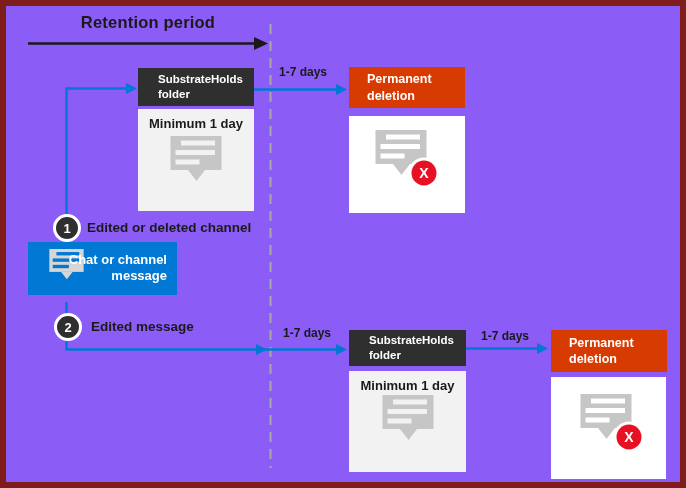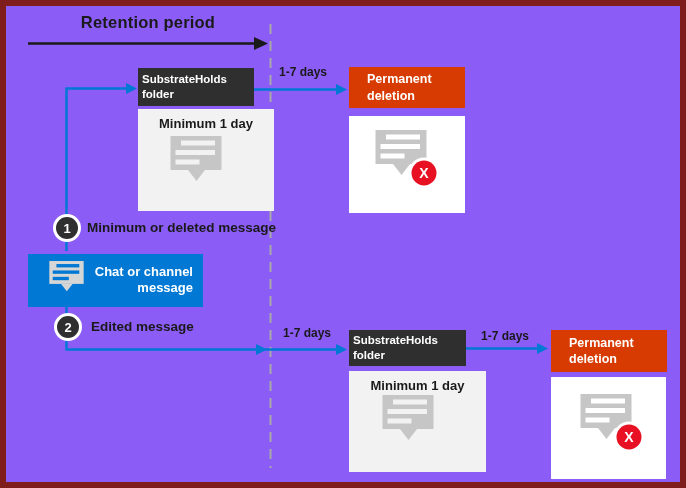--- a/index.html
+++ b/index.html
@@ -16,36 +16,36 @@
   .abs{position:absolute;}
   svg.overlay{position:absolute;left:0;top:0;width:686px;height:488px;pointer-events:none;}
   .title{
     left:30px;top:7px;width:224px;
     text-align:center;font-size:16.5px;font-weight:600;letter-spacing:.2px;
   }
   .hdr-dark{
     background:#2f2f2f;color:#fff;
     font-size:11.5px;font-weight:600;line-height:1.3;
     display:flex;align-items:center;
-    padding:4px 4px;box-sizing:border-box;
+    padding:4px 20px;box-sizing:border-box;
   }
   .hdr-orange{
     background:#d83b01;color:#fff;
     font-size:12.5px;font-weight:600;line-height:1.3;
     display:flex;align-items:center;
     padding:4px 24px 4px 18px;box-sizing:border-box;
   }
-  .body-light{background:#f2f2f2;padding-left:20px;}
+  .body-light{background:#f2f2f2;}
   .body-white{background:#ffffff;}
   .min-label{
     position:absolute;left:0;top:7px;width:100%;
     text-align:center;font-size:13px;font-weight:600;white-space:nowrap;
   }
   .chat-box{
-    left:22px;top:248px;width:175px;height:53px;
+    left:22px;top:236px;width:149px;height:53px;
     background:#0078d4;
   }
   .chat-text{
     position:absolute;right:10px;top:50%;transform:translateY(-50%);
     width:112px;text-align:right;color:#fff;
     font-size:13px;font-weight:600;line-height:1.3;
   }
   .step-circle{
     width:28px;height:28px;border-radius:50%;
     background:#2f2f2f;border:3px solid #ffffff;box-sizing:border-box;
@@ -115,21 +115,21 @@
       <rect x="5.5" y="14" width="39.5" height="5" fill="#ffffff"></rect>
       <rect x="5.5" y="23.5" width="24" height="5" fill="#ffffff"></rect>
       <polygon points="18,34 35,34 26.5,45" fill="#c6c6c6"></polygon>
       <circle cx="49" cy="43" r="15.5" fill="#ffffff"></circle>
       <circle cx="49" cy="43" r="12.5" fill="#e81123"></circle>
       <text x="49" y="48" text-anchor="middle" font-size="14" font-weight="bold" font-family="Liberation Sans, sans-serif" fill="#ffffff">X</text>
     </svg>
   </div>
 
   <div class="abs step-circle" style="left:47px;top:208px;">1</div>
-  <div class="abs step-label" style="left:81px;top:214px;">Minimum or deleted message</div>
+  <div class="abs step-label" style="left:81px;top:214px;">Edited or deleted channel</div>
 
   <div class="abs chat-box">
     <svg class="abs" style="left:21px;top:7px;" width="35" height="31" viewBox="0 0 52 46">
       <rect x="0.5" y="0" width="51" height="34" fill="#d6d6d6"></rect>
       <rect x="11" y="4.5" width="34" height="5" fill="#0078d4"></rect>
       <rect x="5.5" y="14" width="39.5" height="5" fill="#0078d4"></rect>
       <rect x="5.5" y="23.5" width="24" height="5" fill="#0078d4"></rect>
       <polygon points="18,34 35,34 26.5,45" fill="#d6d6d6"></polygon>
     </svg>
     <div class="chat-text">Chat or channel message</div>

